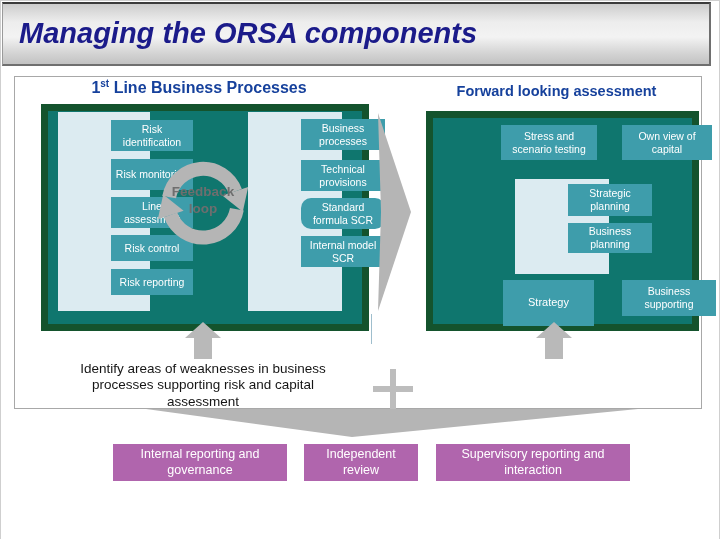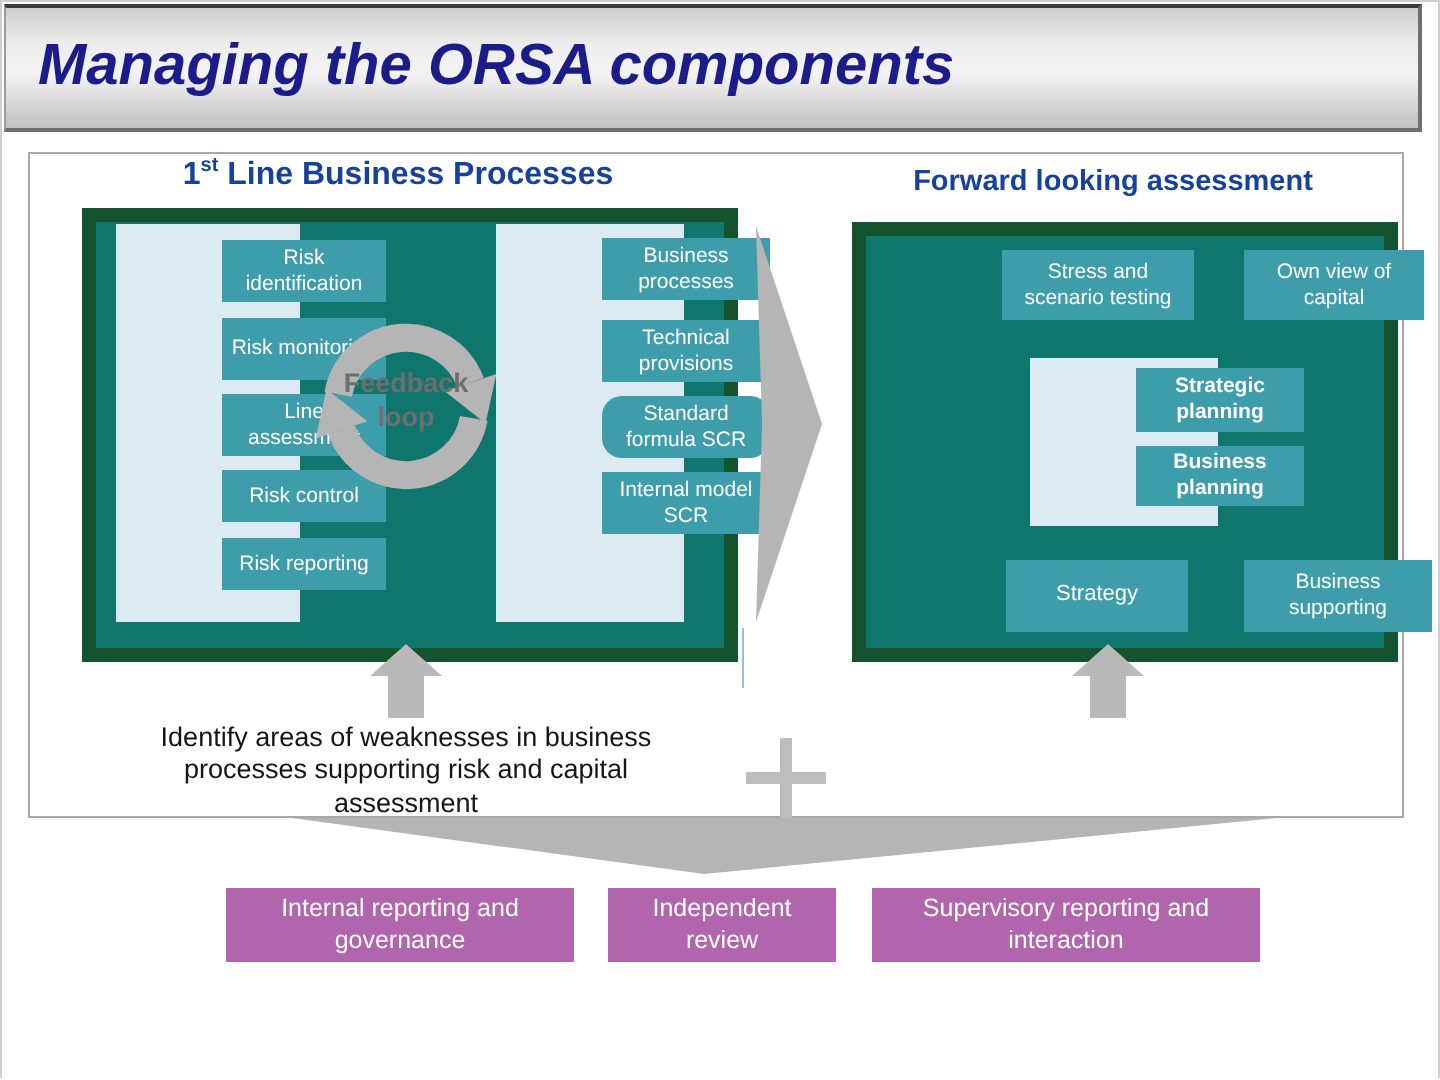--- a/index.html
+++ b/index.html
@@ -98,25 +98,25 @@
     </div>
   </div>
 
   <svg class="right-tri" style="left:363px;top:36px;" width="34" height="198" viewBox="0 0 34 198">
     <polygon points="0,0 33,99 0,198 3,99" fill="#b5b5b5"></polygon>
   </svg>
 
   <div class="panel" style="left:411px;top:34px;width:259px;height:206px;">
     <div class="tbox" style="left:20px;top:7px;width:96px;height:35px;">Stress and scenario testing</div>
     <div class="tbox" style="left:141px;top:7px;width:90px;height:35px;">Own view of capital</div>
-    <div class="strip" style="left:82px;top:61px;width:94px;height:84px;font-weight:bold;">
+    <div class="strip" style="left:82px;top:61px;width:94px;height:95px;">
       <div class="tbox" style="left:5px;top:5px;width:84px;height:32px;">Strategic planning</div>
       <div class="tbox" style="left:5px;top:44px;width:84px;height:30px;">Business planning</div>
     </div>
-    <div class="tbox" style="left:22px;top:162px;width:91px;height:36px;font-size:11px;">Strategy</div>
+    <div class="tbox" style="left:22px;top:162px;width:91px;height:46px;font-size:11px;">Strategy</div>
     <div class="tbox" style="left:141px;top:162px;width:94px;height:36px;">Business supporting</div>
   </div>
 
   <svg class="up-arrow" style="left:170px;top:245px;" width="36" height="37" viewBox="0 0 36 37">
     <polygon points="18,0 36,16 27,16 27,37 9,37 9,16 0,16" fill="#b9b9b9"></polygon>
   </svg>
   <svg class="up-arrow" style="left:521px;top:245px;" width="36" height="37" viewBox="0 0 36 37">
     <polygon points="18,0 36,16 27,16 27,37 9,37 9,16 0,16" fill="#b9b9b9"></polygon>
   </svg>
 

